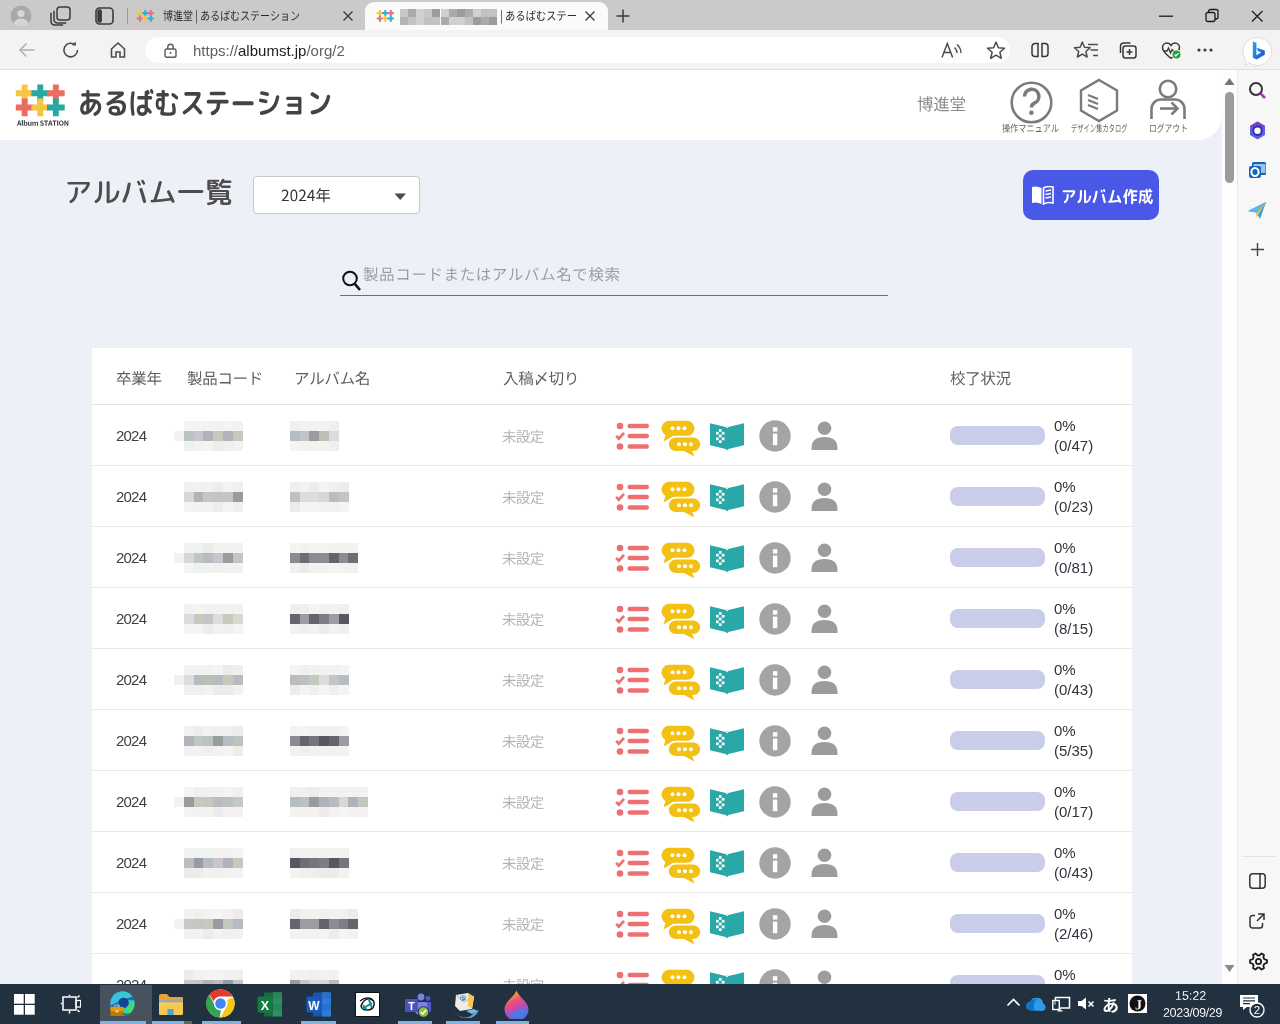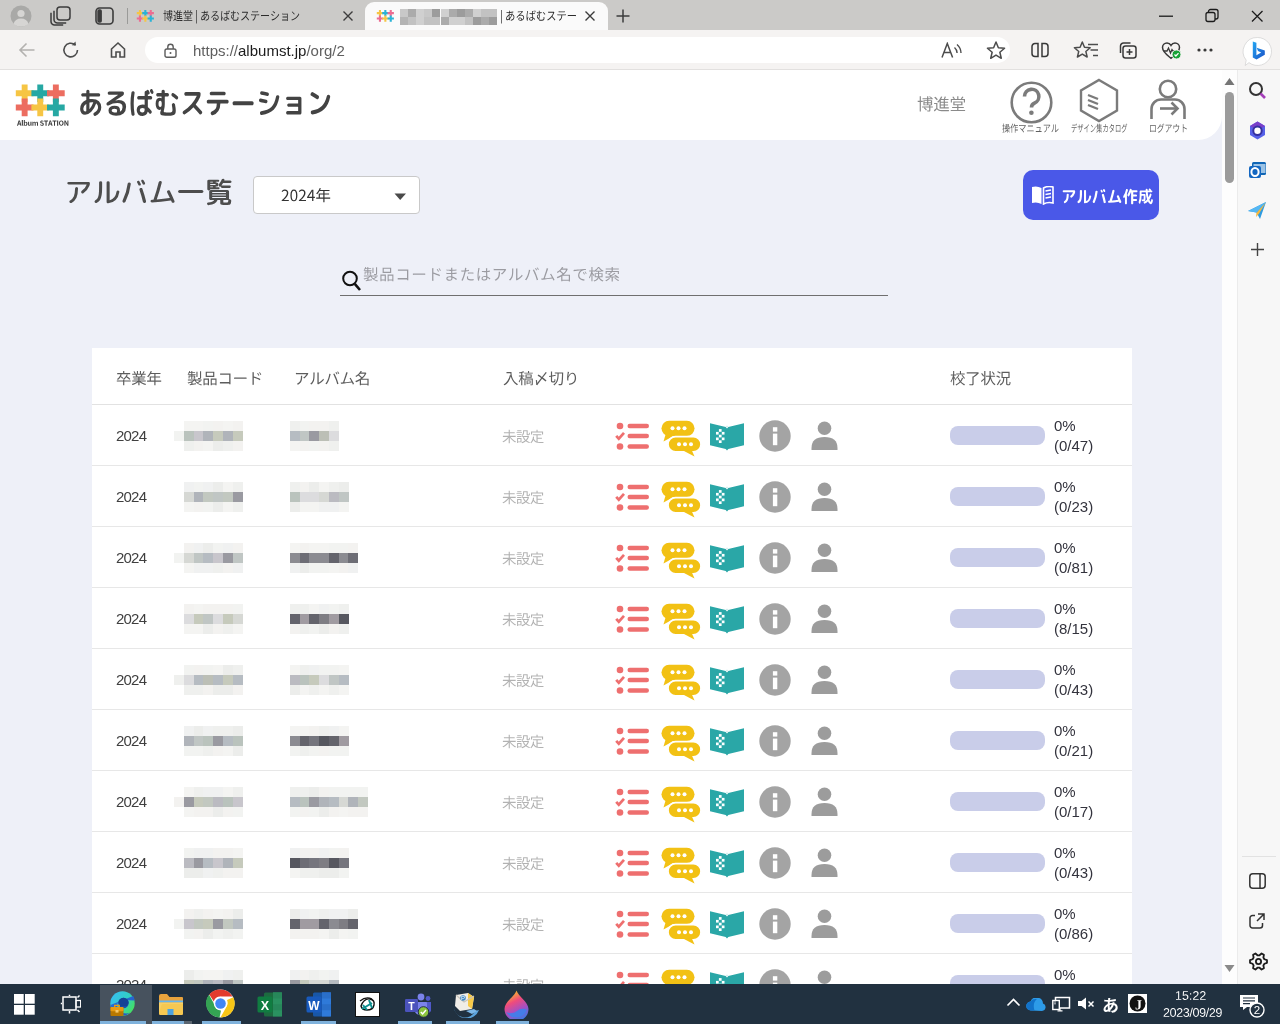--- a/index.html
+++ b/index.html
@@ -655,21 +655,21 @@
 <circle cx="16" cy="16" r="15.7" fill="#a4a4a4"></circle>
 <rect x="13.9" y="7.2" width="4.4" height="4.4" fill="#fff"></rect>
 <rect x="13.9" y="13.6" width="4.4" height="11.6" fill="#fff"></rect>
 </svg>
 <svg class="abs" style="left:810.5px;top:726.0px" width="27" height="29" viewBox="0 0 27 29">
 <circle cx="13.5" cy="7.2" r="6.8" fill="#9c9c9c"></circle>
 <path d="M0.5 29 V27 Q0.5 16 13.5 16 Q26.5 16 26.5 27 V29 Z" fill="#9c9c9c"></path>
 </svg>
 <div class="abs" style="left:950px;top:731.0px;width:95px;height:19px;background:#c9cde9;border-radius:8px;"></div>
 <div class="abs" style="left:1054px;top:723.3px;font-family:'Liberation Sans',sans-serif;font-size:15px;color:#33333d;font-weight:400;white-space:nowrap;line-height:1">0%</div>
-<div class="abs" style="left:1054px;top:742.9px;font-family:'Liberation Sans',sans-serif;font-size:15px;color:#33333d;font-weight:400;white-space:nowrap;line-height:1">(0/21)</div>
+<div class="abs" style="left:1054px;top:742.9px;font-family:'Liberation Sans',sans-serif;font-size:15px;color:#33333d;font-weight:400;white-space:nowrap;line-height:1">(5/35)</div>
 <div class="abs" style="left:92px;top:770px;width:1040px;height:1px;background:#e7e7e7;"></div>
 <div class="abs" style="left:116px;top:793.5px;font-family:'Liberation Sans',sans-serif;font-size:15px;color:#3f3f3f;font-weight:400;letter-spacing:-0.8px;white-space:nowrap;line-height:1">2024</div>
 <div class="abs" style="left:174.3px;top:796.5px;width:9.7px;height:10px;background:#f3f2f0;"></div>
 <div class="abs" style="left:184.0px;top:786.5px;width:10.2px;height:10px;background:#f4f4f2;"></div>
 <div class="abs" style="left:193.7px;top:786.5px;width:10.2px;height:10px;background:#eff0ee;"></div>
 <div class="abs" style="left:203.4px;top:786.5px;width:10.2px;height:10px;background:#f0f1f1;"></div>
 <div class="abs" style="left:213.1px;top:786.5px;width:10.2px;height:10px;background:#f0f1f1;"></div>
 <div class="abs" style="left:222.8px;top:786.5px;width:10.2px;height:10px;background:#f4f4f2;"></div>
 <div class="abs" style="left:232.5px;top:786.5px;width:10.2px;height:10px;background:#eff0ee;"></div>
 <div class="abs" style="left:184.0px;top:796.5px;width:10.2px;height:10px;background:#9a9aa1;"></div>
@@ -942,21 +942,21 @@
 <circle cx="16" cy="16" r="15.7" fill="#a4a4a4"></circle>
 <rect x="13.9" y="7.2" width="4.4" height="4.4" fill="#fff"></rect>
 <rect x="13.9" y="13.6" width="4.4" height="11.6" fill="#fff"></rect>
 </svg>
 <svg class="abs" style="left:810.5px;top:909.0px" width="27" height="29" viewBox="0 0 27 29">
 <circle cx="13.5" cy="7.2" r="6.8" fill="#9c9c9c"></circle>
 <path d="M0.5 29 V27 Q0.5 16 13.5 16 Q26.5 16 26.5 27 V29 Z" fill="#9c9c9c"></path>
 </svg>
 <div class="abs" style="left:950px;top:914.0px;width:95px;height:19px;background:#c9cde9;border-radius:8px;"></div>
 <div class="abs" style="left:1054px;top:906.3px;font-family:'Liberation Sans',sans-serif;font-size:15px;color:#33333d;font-weight:400;white-space:nowrap;line-height:1">0%</div>
-<div class="abs" style="left:1054px;top:925.9px;font-family:'Liberation Sans',sans-serif;font-size:15px;color:#33333d;font-weight:400;white-space:nowrap;line-height:1">(0/86)</div>
+<div class="abs" style="left:1054px;top:925.9px;font-family:'Liberation Sans',sans-serif;font-size:15px;color:#33333d;font-weight:400;white-space:nowrap;line-height:1">(2/46)</div>
 <div class="abs" style="left:92px;top:953px;width:1040px;height:1px;background:#e7e7e7;"></div>
 <div class="abs" style="left:116px;top:976.5px;font-family:'Liberation Sans',sans-serif;font-size:15px;color:#3f3f3f;font-weight:400;letter-spacing:-0.8px;white-space:nowrap;line-height:1">2024</div>
 <div class="abs" style="left:184.0px;top:969.5px;width:10.2px;height:10px;background:#ecedeb;"></div>
 <div class="abs" style="left:193.7px;top:969.5px;width:10.2px;height:10px;background:#f2f3f1;"></div>
 <div class="abs" style="left:203.4px;top:969.5px;width:10.2px;height:10px;background:#f4f4f2;"></div>
 <div class="abs" style="left:213.1px;top:969.5px;width:10.2px;height:10px;background:#f4f4f2;"></div>
 <div class="abs" style="left:222.8px;top:969.5px;width:10.2px;height:10px;background:#f0f1f1;"></div>
 <div class="abs" style="left:232.5px;top:969.5px;width:10.2px;height:10px;background:#eff0ee;"></div>
 <div class="abs" style="left:184.0px;top:979.5px;width:10.2px;height:10px;background:#c6cabc;"></div>
 <div class="abs" style="left:193.7px;top:979.5px;width:10.2px;height:10px;background:#c2c8c0;"></div>

